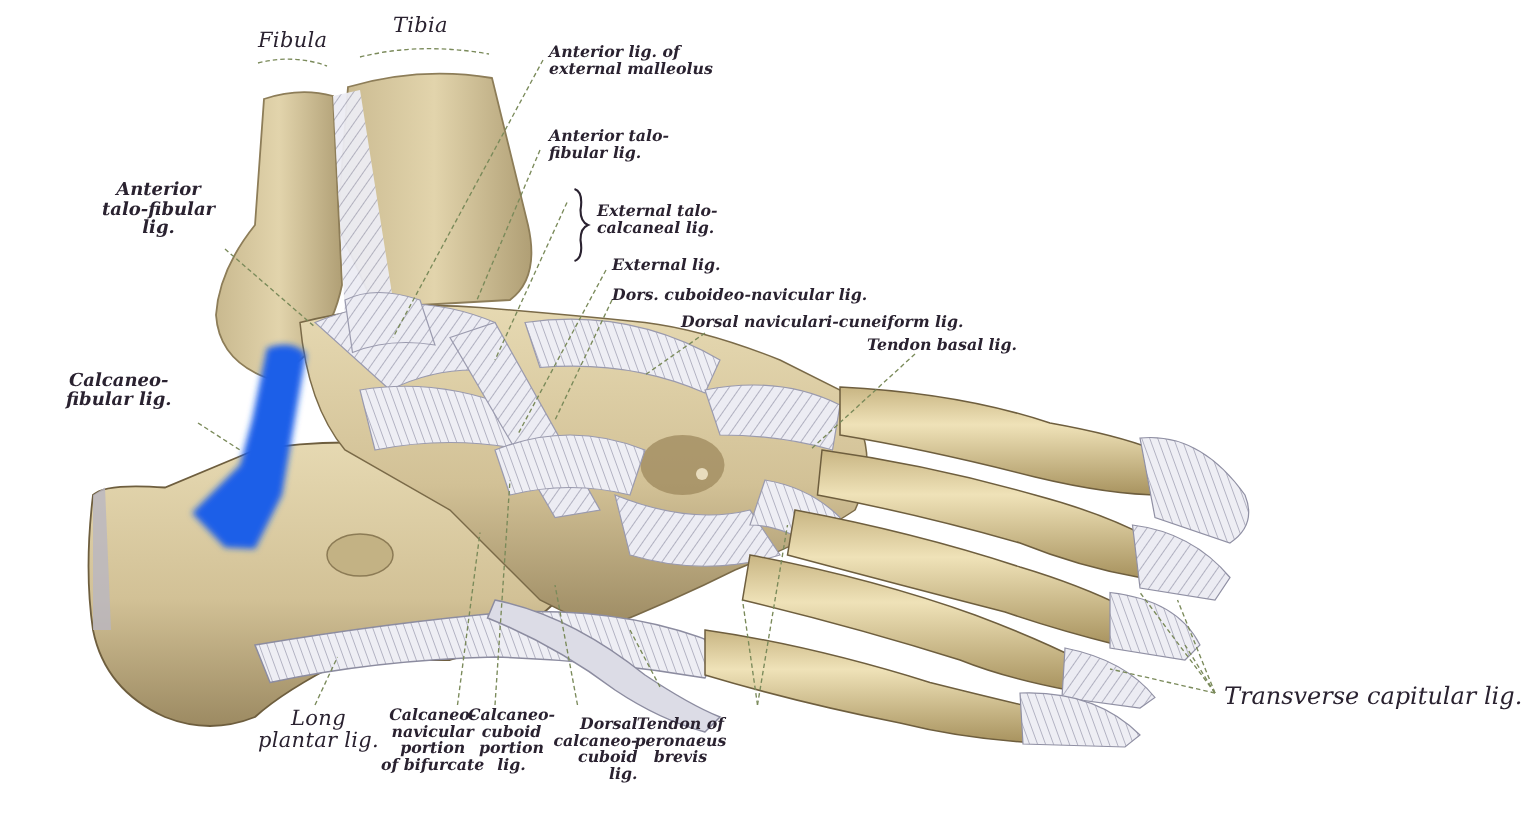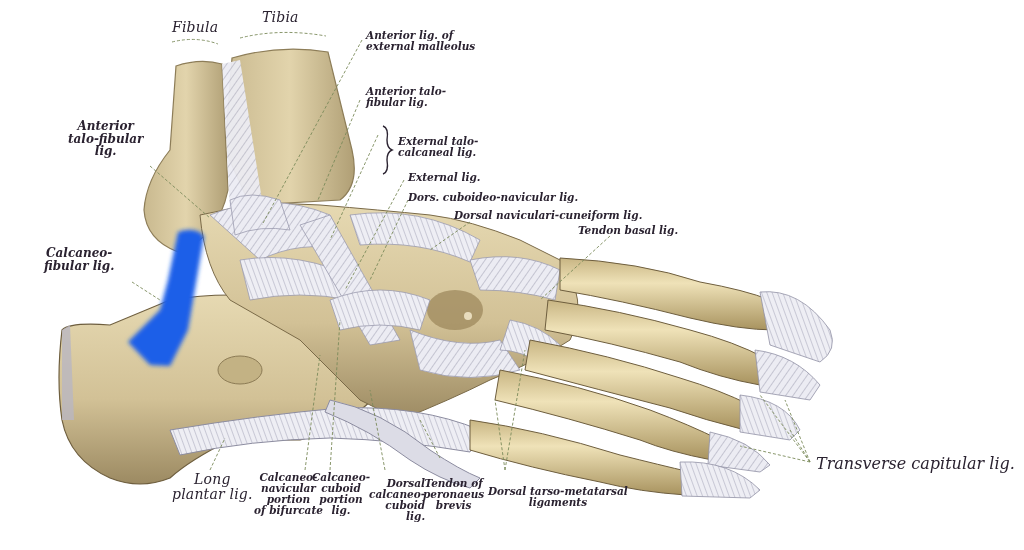--- a/index.html
+++ b/index.html
@@ -166,17 +166,15 @@
 cuboid
 portion
 lig.</div>
 <div class="lbl sm" style="left:369px;top:478px;text-align:right;">Dorsal
 calcaneo-
 cuboid
 lig.</div>
 <div class="lbl sm" style="left:423px;top:478px;">Tendon of
 peronaeus
 brevis</div>
-<div class="lbl sm" style="left:488px;top:486px;">Dorsal tarso-metatarsal
-ligaments</div>
 <div class="lbl xl l" style="left:816px;top:456px;">Transverse capitular lig.</div>
 
 </div>
 
 </body></html>

